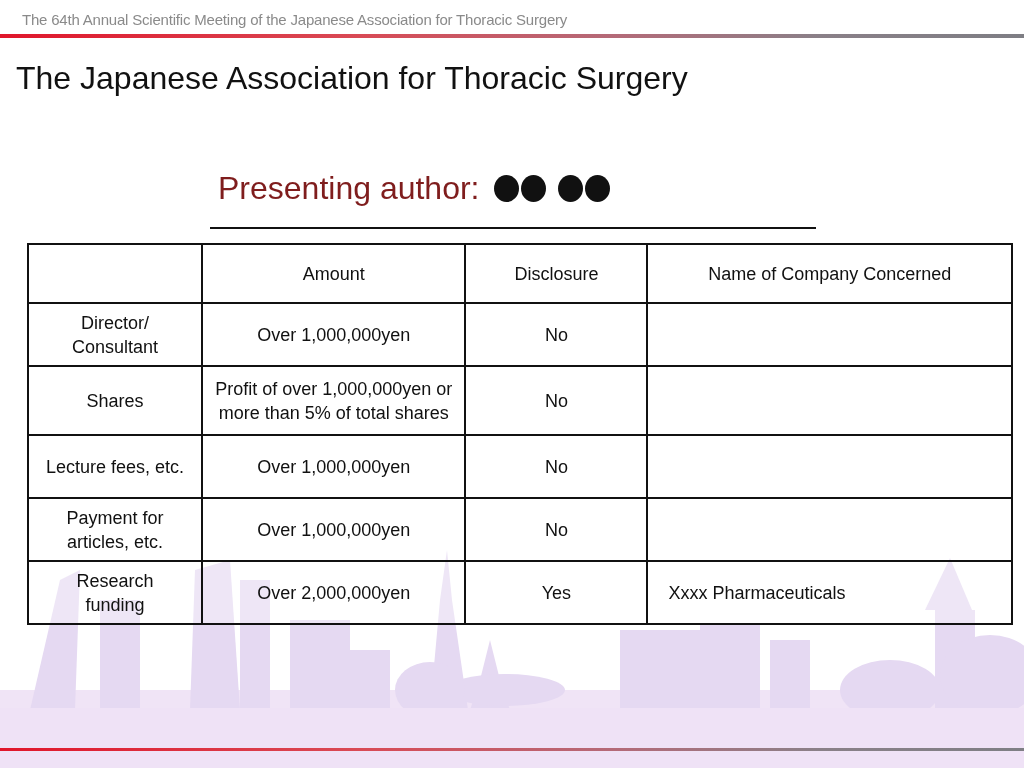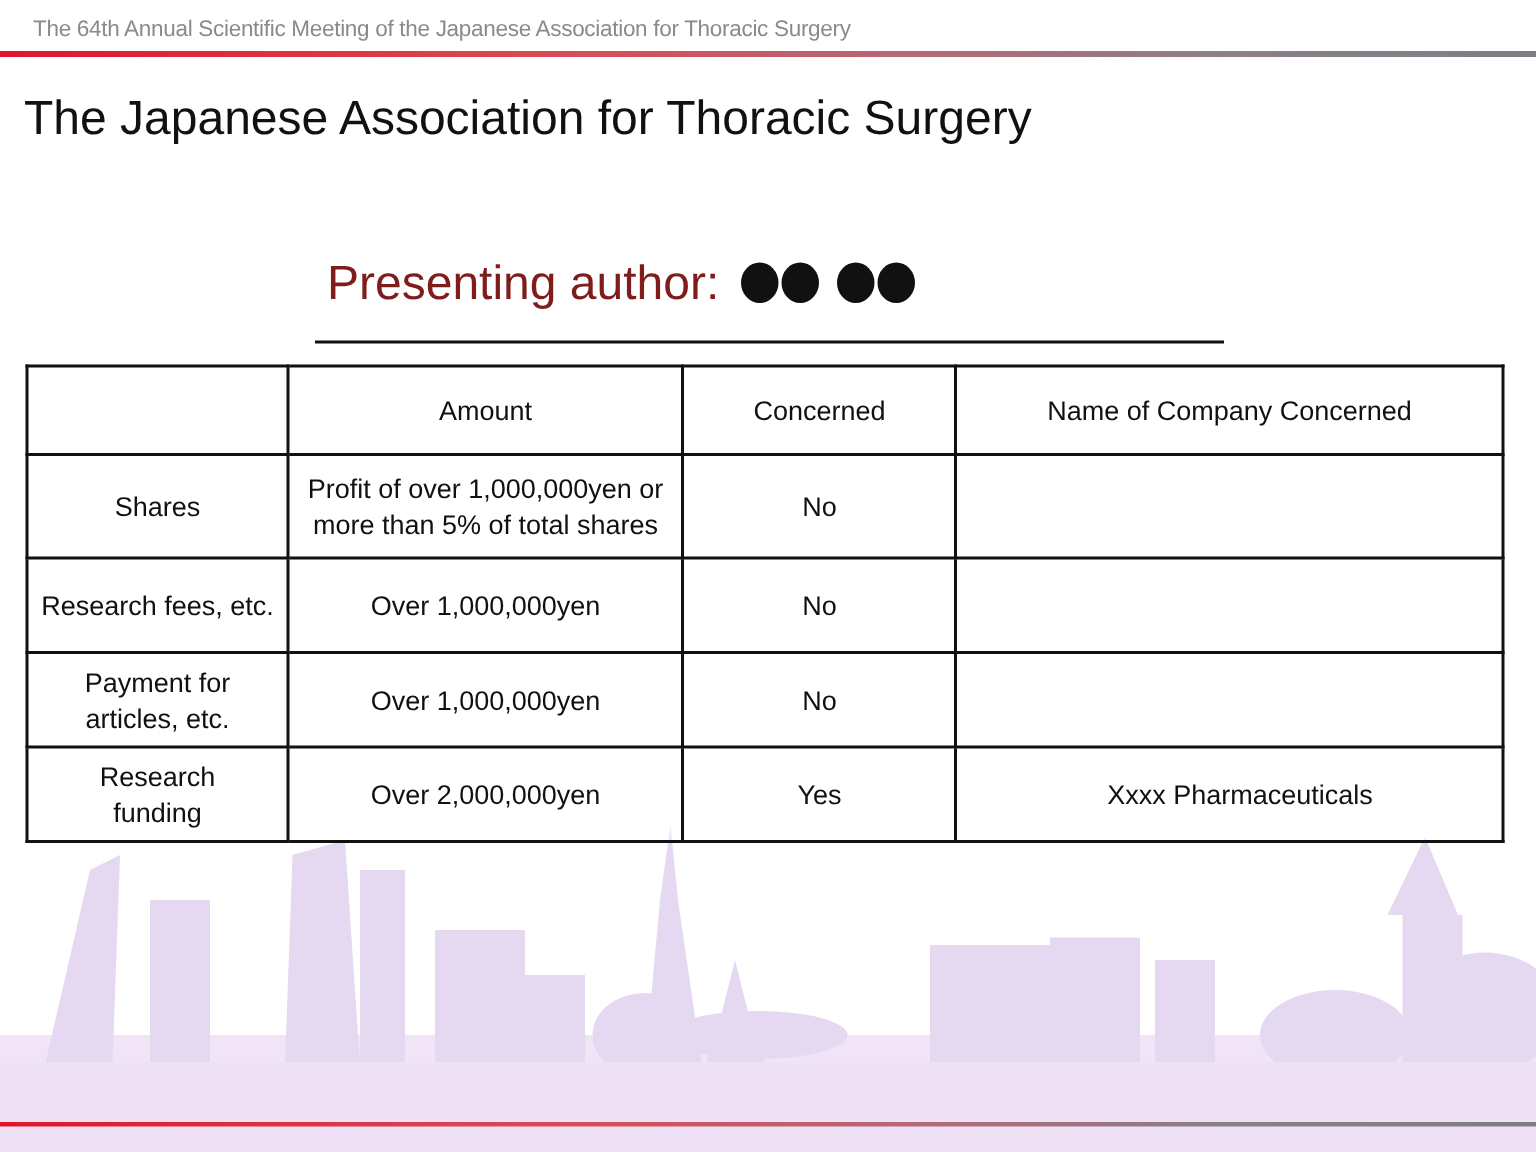--- a/index.html
+++ b/index.html
@@ -78,39 +78,39 @@
     .presenter-underline {
       position: absolute;
       left: 210px;
       top: 227px;
       width: 606px;
       height: 2px;
       background: #111111;
     }
     table.coi {
       position: absolute;
-      left: 17px;
+      left: 27px;
       top: 243px;
       width: 986px;
       border-collapse: collapse;
       font-size: 18px;
       color: #111111;
       background: rgba(255,255,255,0.0);
     }
     table.coi td, table.coi th {
       border: 2px solid #111111;
       text-align: center;
       vertical-align: middle;
       font-weight: normal;
       line-height: 24px;
       padding: 0 6px;
       background: rgba(255,255,255,0.35);
     }
     table.coi th { height: 57px; }
-    table.coi td.company { text-align: center; padding-left: 20px; }
+    table.coi td.company { text-align: left; padding-left: 20px; }
     .col1 { width: 161px; }
     .col2 { width: 251px; }
     .col3 { width: 169px; }
     .col4 { width: 353px; }
     .r-h1 { height: 63px; }
     .r-h2 { height: 69px; }
   </style>
 </head>
 <body>
 
@@ -159,33 +159,42 @@
     <span class="dot"></span>
   </span>
 </div>
 <div class="presenter-underline"></div>
 
 <table class="coi">
   <thead>
     <tr>
       <th class="col1"></th>
       <th class="col2">Amount</th>
-      <th class="col3">Concerned</th>
+      <th class="col3">Disclosure</th>
       <th class="col4">Name of Company Concerned</th>
     </tr>
   </thead>
   <tbody>
+    <tr class="r-h1">
+      <td>
+        <div>Director/</div>
+        <div>Consultant</div>
+      </td>
+      <td>Over 1,000,000yen</td>
+      <td>No</td>
+      <td class="company"></td>
+    </tr>
     <tr class="r-h2">
       <td>Shares</td>
       <td>Profit of over 1,000,000yen or more than 5% of total shares</td>
       <td>No</td>
       <td class="company"></td>
     </tr>
     <tr class="r-h1">
-      <td>Research fees, etc.</td>
+      <td>Lecture fees, etc.</td>
       <td>Over 1,000,000yen</td>
       <td>No</td>
       <td class="company"></td>
     </tr>
     <tr class="r-h1">
       <td>
         <div>Payment for</div>
         <div>articles, etc.</div>
       </td>
       <td>Over 1,000,000yen</td>

